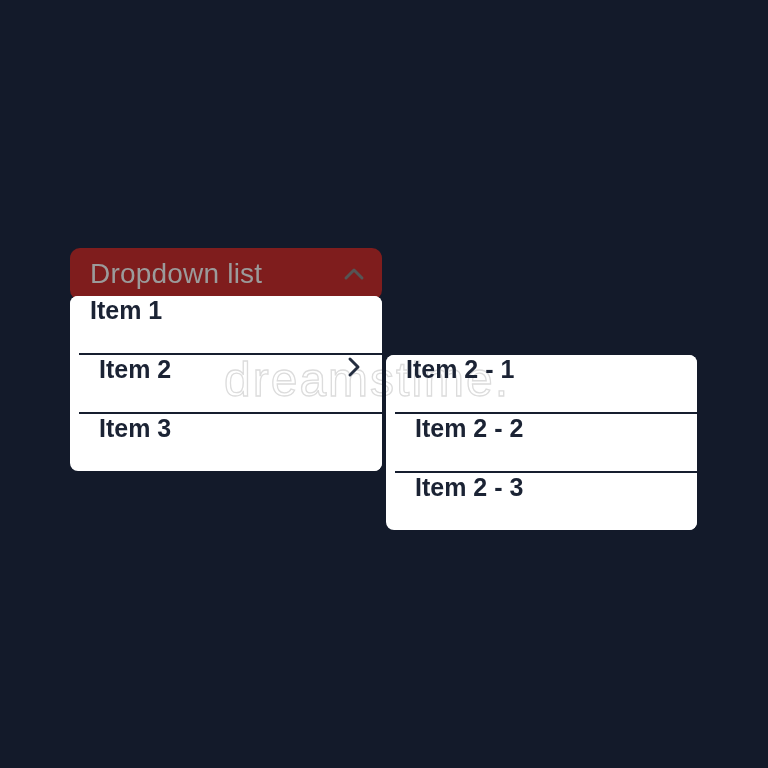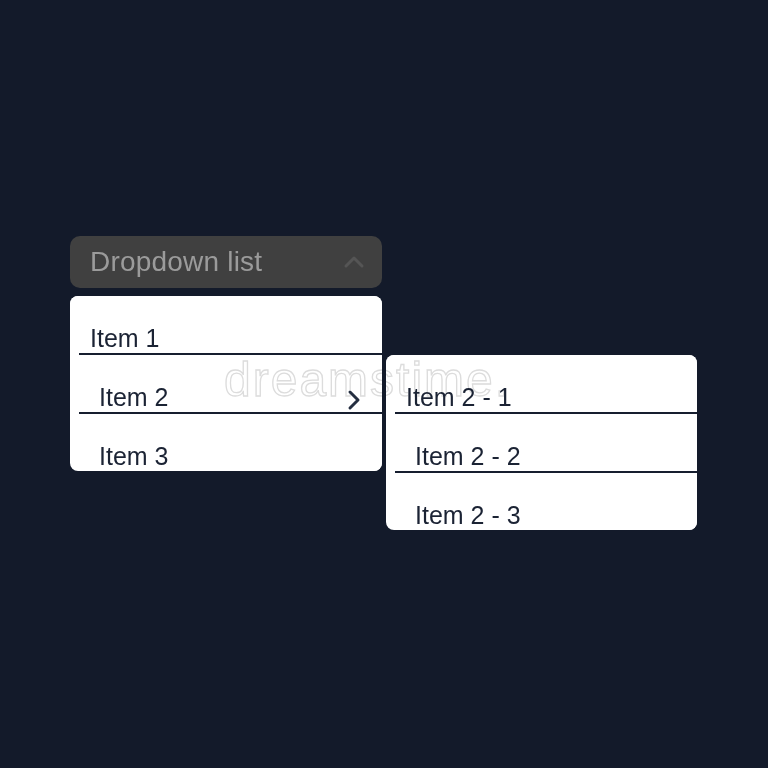--- a/index.html
+++ b/index.html
@@ -13,24 +13,24 @@
     height: 768px;
     background: #131a2a;
     overflow: hidden;
     font-family: "Liberation Sans", sans-serif;
   }
 
   
   .dd-header {
     position: absolute;
     left: 70px;
-    top: 236px;
+    top: 248px;
     width: 312px;
     height: 52px;
-    background: #404040;
+    background: #7f1d1d;
     border-radius: 10px;
     display: flex;
     align-items: center;
     box-sizing: border-box;
     padding: 0 16px 0 20px;
     cursor: pointer;
   }
   .dd-header-label {
     flex: 1;
     font-size: 28px;
@@ -65,25 +65,26 @@
   }
   .panel-sub {
     left: 386px;
     top: 355px;
     width: 311px;
     height: 175px;
   }
   .menu-row {
     flex: 1;
     display: flex;
-    align-items: flex-end;
+    align-items: flex-start;
     box-sizing: border-box;
     padding: 0 16px 0 20px;
     background: #ffffff;
     cursor: pointer;
+    font-weight: bold;
   }
   .menu-row + .menu-row {
     border-top: 2px solid #161e2f;
     margin-left: 9px;
   }
   .menu-row-label {
     flex: 1;
     font-size: 25px;
     color: #1b2334;
     white-space: nowrap;

